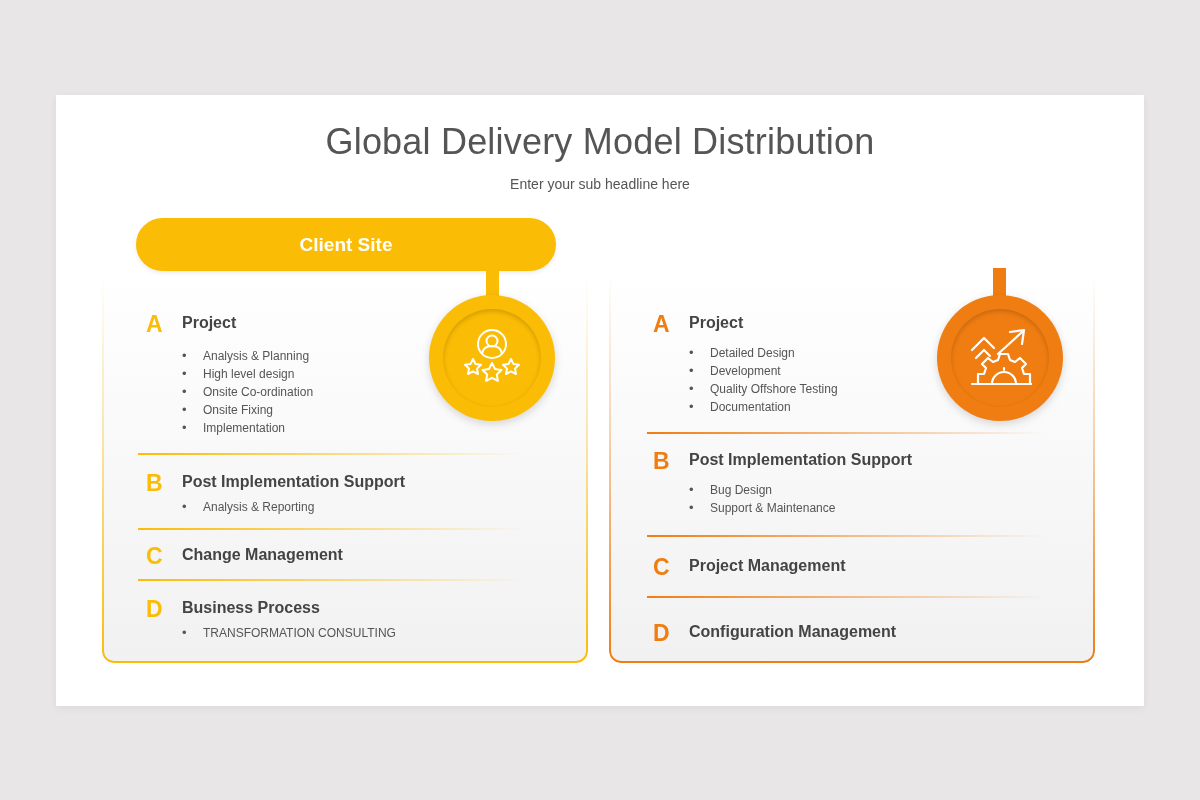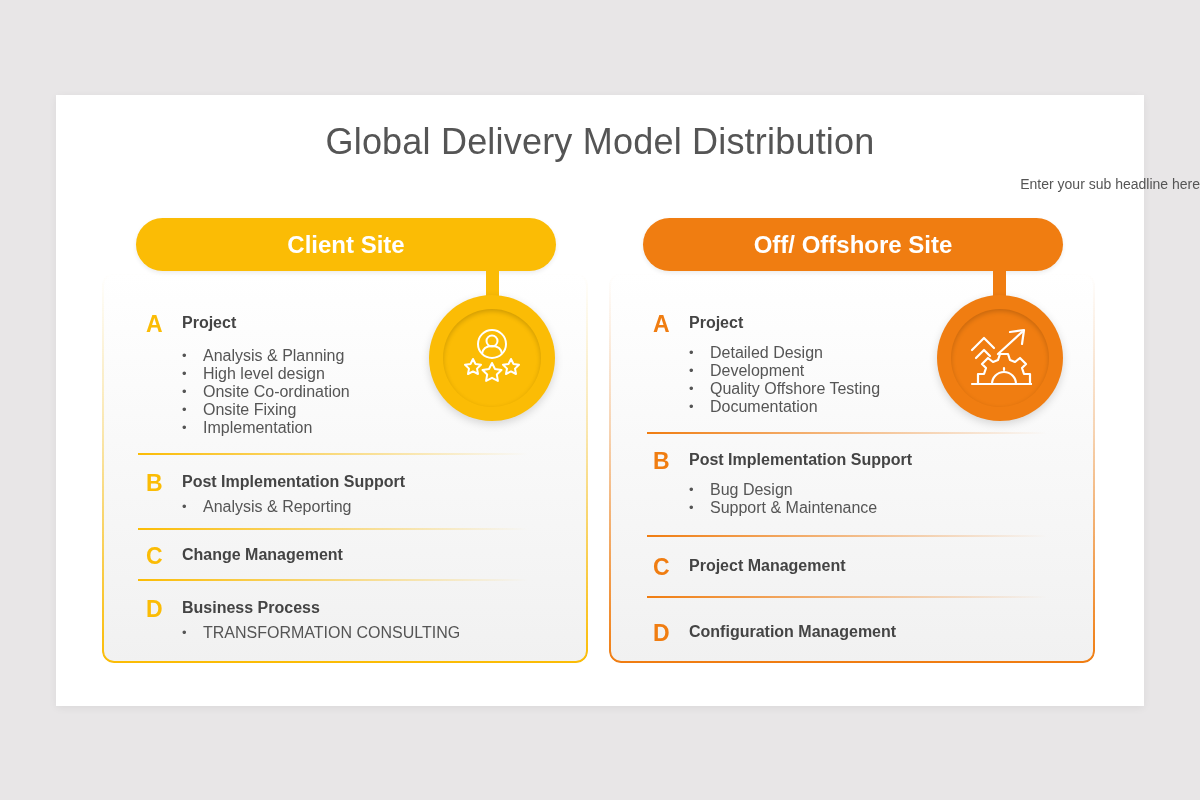--- a/index.html
+++ b/index.html
@@ -1,38 +1,38 @@
 <!DOCTYPE html>
 <html><head>
 <meta charset="utf-8">
 <style>
   html,body{margin:0;padding:0;}
   body{width:1200px;height:800px;background:#e8e6e7;font-family:"Liberation Sans",sans-serif;position:relative;overflow:hidden;}
   .slide{position:absolute;left:56px;top:95px;width:1088px;height:611px;background:#fff;box-shadow:0 2px 8px rgba(0,0,0,0.06);}
   .title{position:absolute;left:0;right:0;top:121px;text-align:center;font-size:36px;color:#555;letter-spacing:0.2px;}
-  .subtitle{position:absolute;left:0;right:0;top:176px;text-align:right;font-size:14px;color:#555;}
+  .subtitle{position:absolute;left:0;right:0;top:176px;text-align:center;font-size:14px;color:#555;}
   .panel{position:absolute;top:218px;width:490px;height:447px;}
   .card{position:absolute;left:0;top:55px;width:486px;height:390px;border-radius:12px;
         background:linear-gradient(#fff,#f1f1f1);}
   .card-border{position:absolute;inset:0;border-radius:12px;padding:2px;pointer-events:none;
         -webkit-mask:linear-gradient(#000 0 0) content-box,linear-gradient(#000 0 0);
         -webkit-mask-composite:xor;mask-composite:exclude;}
   .pill{position:absolute;left:34px;top:0;width:420px;height:53px;border-radius:27px;color:#fff;
-        font-weight:bold;font-size:24px;display:flex;align-items:center;justify-content:center;
+        font-weight:bold;font-size:19px;display:flex;align-items:center;justify-content:center;
         box-shadow:0 2px 4px rgba(0,0,0,0.08);}
   .stem{position:absolute;width:13px;height:30px;top:50px;}
   .badge{position:absolute;width:126px;height:126px;border-radius:50%;top:77px;
          display:flex;align-items:center;justify-content:center;box-shadow:0 3px 8px rgba(0,0,0,0.15);}
   .badge-inner{width:98px;height:98px;border-radius:50%;display:flex;align-items:center;justify-content:center;
          box-shadow:inset 0 2px 5px rgba(0,0,0,0.18);}
   .section{position:absolute;left:44px;}
   .letter{position:absolute;left:0;top:0;font-size:23px;font-weight:bold;}
   .heading{position:absolute;left:36px;top:3px;font-size:16px;font-weight:bold;color:#444;white-space:nowrap;}
   ul.items{position:absolute;left:36px;margin:0;padding:0;list-style:none;}
-  ul.items li{font-size:16px;color:#555;line-height:18px;position:relative;padding-left:21px;white-space:nowrap;}
+  ul.items li{font-size:12px;color:#555;line-height:18px;position:relative;padding-left:21px;white-space:nowrap;}
   ul.items li::before{content:"•";position:absolute;left:0;top:0;font-size:13px;}
   .divider{position:absolute;left:36px;height:2px;width:390px;}
 </style>
 </head>
 <body>
 
 <div class="slide"></div>
 <div class="title">Global Delivery Model Distribution</div>
 <div class="subtitle">Enter your sub headline here</div>
 
@@ -124,21 +124,20 @@
       <div class="heading">Project Management</div>
     </div>
     <div class="divider" style="top:323px;left:38px;width:400px;background:linear-gradient(90deg,#f07d11,rgba(240,125,17,0));"></div>
 
     <div class="section" style="top:347px;">
       <div class="letter" style="color:#f07d11;">D</div>
       <div class="heading">Configuration Management</div>
     </div>
   </div>
 
-  <div class="pill" style="background:#f07d11;">Off/ Offshore Site</div>
   <div class="stem" style="left:384px;background:#f07d11;"></div>
   <div class="badge" style="left:328px;background:#f07d11;">
     <div class="badge-inner" style="background:#f07d11;">
       <svg width="64" height="64" viewBox="0 0 64 64" fill="none" stroke="#fff" stroke-width="2.2" stroke-linejoin="round" stroke-linecap="round">
         <path d="M4 24 L16 12 L26 22"></path>
         <path d="M8 32 L16 24 L22 30"></path>
         <path d="M30 28 L54 6"></path>
         <path d="M42 6 L56 4 L54 18"></path>
         <path d="M10 58 L10 48 L16 48 L18 42 L14 38 L20 32 L25 36 L30 34 L32 28 L40 28 L42 34 L47 36 L52 32 L58 38 L54 42 L56 48 L62 48 L62 58"></path>
         <path d="M24 58 A12 12 0 0 1 48 58"></path>

